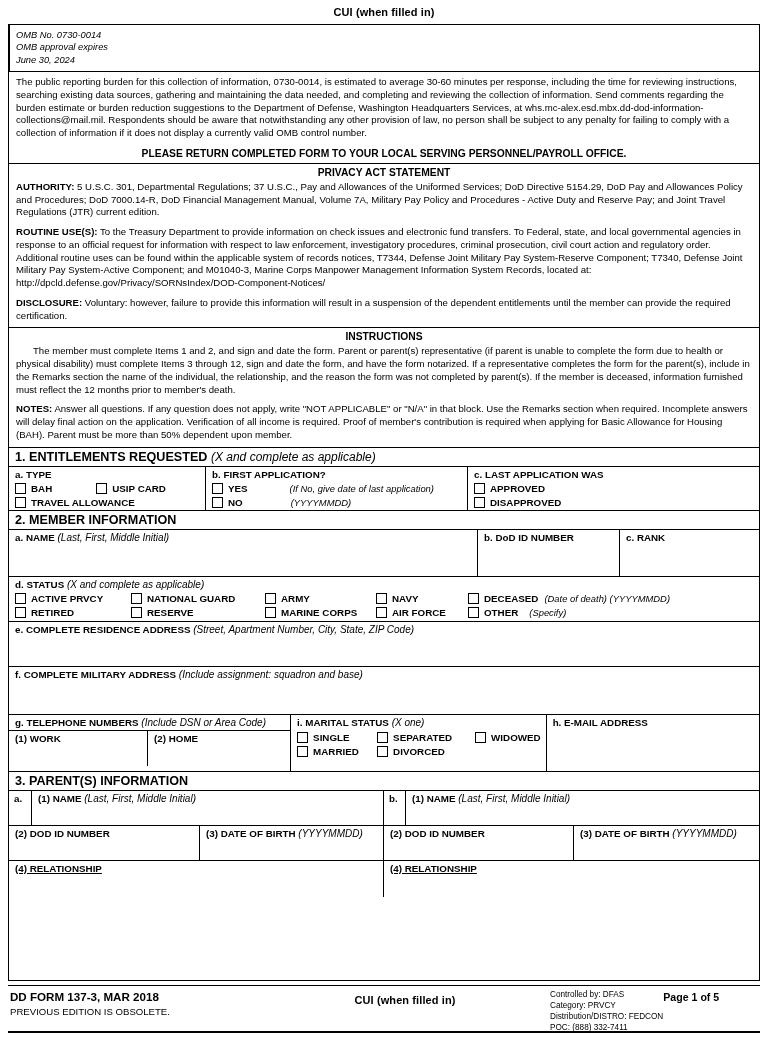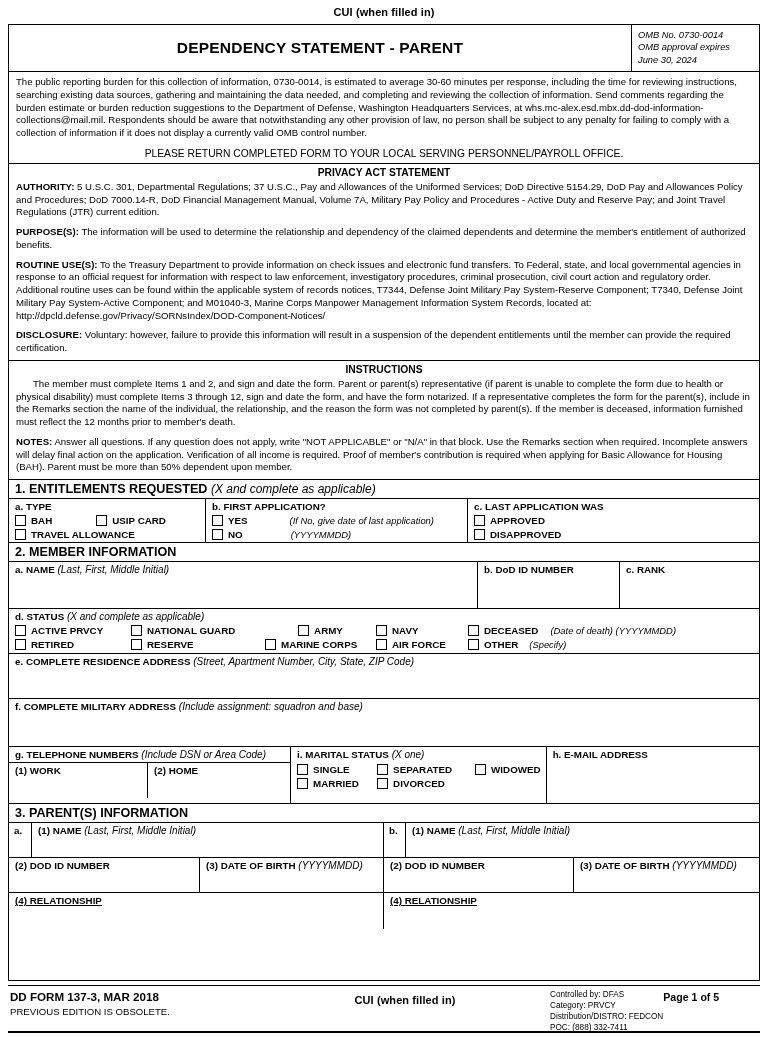--- a/index.html
+++ b/index.html
@@ -73,21 +73,21 @@
     padding: 4px 7px 5px 7px;
     font-size: 9.6px;
     line-height: 1.33;
     text-align: left;
   }
   .prose p { margin: 0 0 0 0; }
   .prose p + p { margin-top: 7px; }
   .rule { border-bottom: 1.3px solid #000; }
   .center-bold {
     text-align: center;
-    font-weight: normal;
+    font-weight: bold;
     font-size: 10.3px;
     padding: 3px 6px 4px 6px;
   }
   .sec-head {
     text-align: center;
     font-weight: bold;
     font-size: 10.3px;
     padding: 3px 6px 2px 6px;
   }
   .indent { text-indent: 17px; }
@@ -192,38 +192,36 @@
 </head>
 <body>
 
 <div id="page">
 
   <div class="cui" style="position:absolute;left:0;right:0;top:6px;">CUI (when filled in)</div>
 
   <div class="frame">
 
     <div class="hdr">
-      <div class="hdr-title">DEPENDENCY STATEMENT - PARENT</div>
       <div class="hdr-omb">
         <div>OMB No. 0730-0014</div>
         <div>OMB approval expires</div>
         <div>June 30, 2024</div>
       </div>
     </div>
 
     <div class="prose">
       <p>The public reporting burden for this collection of information, 0730-0014, is estimated to average 30-60 minutes per response, including the time for reviewing instructions, searching existing data sources, gathering and maintaining the data needed, and completing and reviewing the collection of information. Send comments regarding the burden estimate or burden reduction suggestions to the Department of Defense, Washington Headquarters Services, at whs.mc-alex.esd.mbx.dd-dod-information-collections@mail.mil. Respondents should be aware that notwithstanding any other provision of law, no person shall be subject to any penalty for failing to comply with a collection of information if it does not display a currently valid OMB control number.</p>
     </div>
     <div class="center-bold">PLEASE RETURN COMPLETED FORM TO YOUR LOCAL SERVING PERSONNEL/PAYROLL OFFICE.</div>
 
     <div class="rule"></div>
     <div class="sec-head">PRIVACY ACT STATEMENT</div>
     <div class="prose" style="padding-top:1px;">
       <p><span class="b">AUTHORITY:</span><span> 5 U.S.C. 301, Departmental Regulations; 37 U.S.C., Pay and Allowances of the Uniformed Services; DoD Directive 5154.29, DoD Pay and Allowances Policy and Procedures; DoD 7000.14-R, DoD Financial Management Manual, Volume 7A, Military Pay Policy and Procedures - Active Duty and Reserve Pay; and Joint Travel Regulations (JTR) current edition.</span></p>
-      <p><span class="b">PURPOSE(S):</span><span> The information will be used to determine the relationship and dependency of the claimed dependents and determine the member's entitlement of authorized benefits.</span></p>
       <p><span class="b">ROUTINE USE(S):</span><span> To the Treasury Department to provide information on check issues and electronic fund transfers. To Federal, state, and local governmental agencies in response to an official request for information with respect to law enforcement, investigatory procedures, criminal prosecution, civil court action and regulatory order. Additional routine uses can be found within the applicable system of records notices, T7344, Defense Joint Military Pay System-Reserve Component; T7340, Defense Joint Military Pay System-Active Component; and M01040-3, Marine Corps Manpower Management Information System Records, located at: http://dpcld.defense.gov/Privacy/SORNsIndex/DOD-Component-Notices/</span></p>
       <p><span class="b">DISCLOSURE:</span><span> Voluntary: however, failure to provide this information will result in a suspension of the dependent entitlements until the member can provide the required certification.</span></p>
     </div>
 
     <div class="rule"></div>
     <div class="sec-head">INSTRUCTIONS</div>
     <div class="prose" style="padding-top:1px;">
       <p class="indent">The member must complete Items 1 and 2, and sign and date the form. Parent or parent(s) representative (if parent is unable to complete the form due to health or physical disability) must complete Items 3 through 12, sign and date the form, and have the form notarized. If a representative completes the form for the parent(s), include in the Remarks section the name of the individual, the relationship, and the reason the form was not completed by parent(s). If the member is deceased, information furnished must reflect the 12 months prior to member's death.</p>
       <p><span class="b">NOTES:</span><span> Answer all questions.  If any question does not apply, write "NOT APPLICABLE" or "N/A" in that block.  Use the Remarks section when required. Incomplete answers will delay final action on the application.  Verification of all income is required.   Proof of member's contribution is required when applying for Basic Allowance for Housing (BAH).  Parent must be more than 50% dependent upon member.</span></p>
     </div>
@@ -311,33 +309,33 @@
         <div class="lbl"><span>d. STATUS</span> <span class="i">(X and complete as applicable)</span></div>
         <div class="optline">
           <span class="opt" style="width:116px;">
               <span class="cb"></span>
               <span>ACTIVE PRVCY</span>
             </span>
           <span class="opt" style="width:134px;">
               <span class="cb"></span>
               <span>NATIONAL GUARD</span>
             </span>
-          <span class="opt" style="width:111px;justify-content:center;">
+          <span class="opt" style="width:111px;">
               <span class="cb"></span>
               <span>ARMY</span>
             </span>
           <span class="opt" style="width:92px;">
               <span class="cb"></span>
               <span>NAVY</span>
             </span>
           <span class="opt">
               <span class="cb"></span>
               <span>DECEASED</span>
             </span>
-          <span class="hint" style="margin-left:12px;">(Date of death) (YYYYMMDD)</span>
+          <span class="hint" style="margin-left:6px;">(Date of death) (YYYYMMDD)</span>
         </div>
         <div class="optline">
           <span class="opt" style="width:116px;">
               <span class="cb"></span>
               <span>RETIRED</span>
             </span>
           <span class="opt" style="width:134px;">
               <span class="cb"></span>
               <span>RESERVE</span>
             </span>

